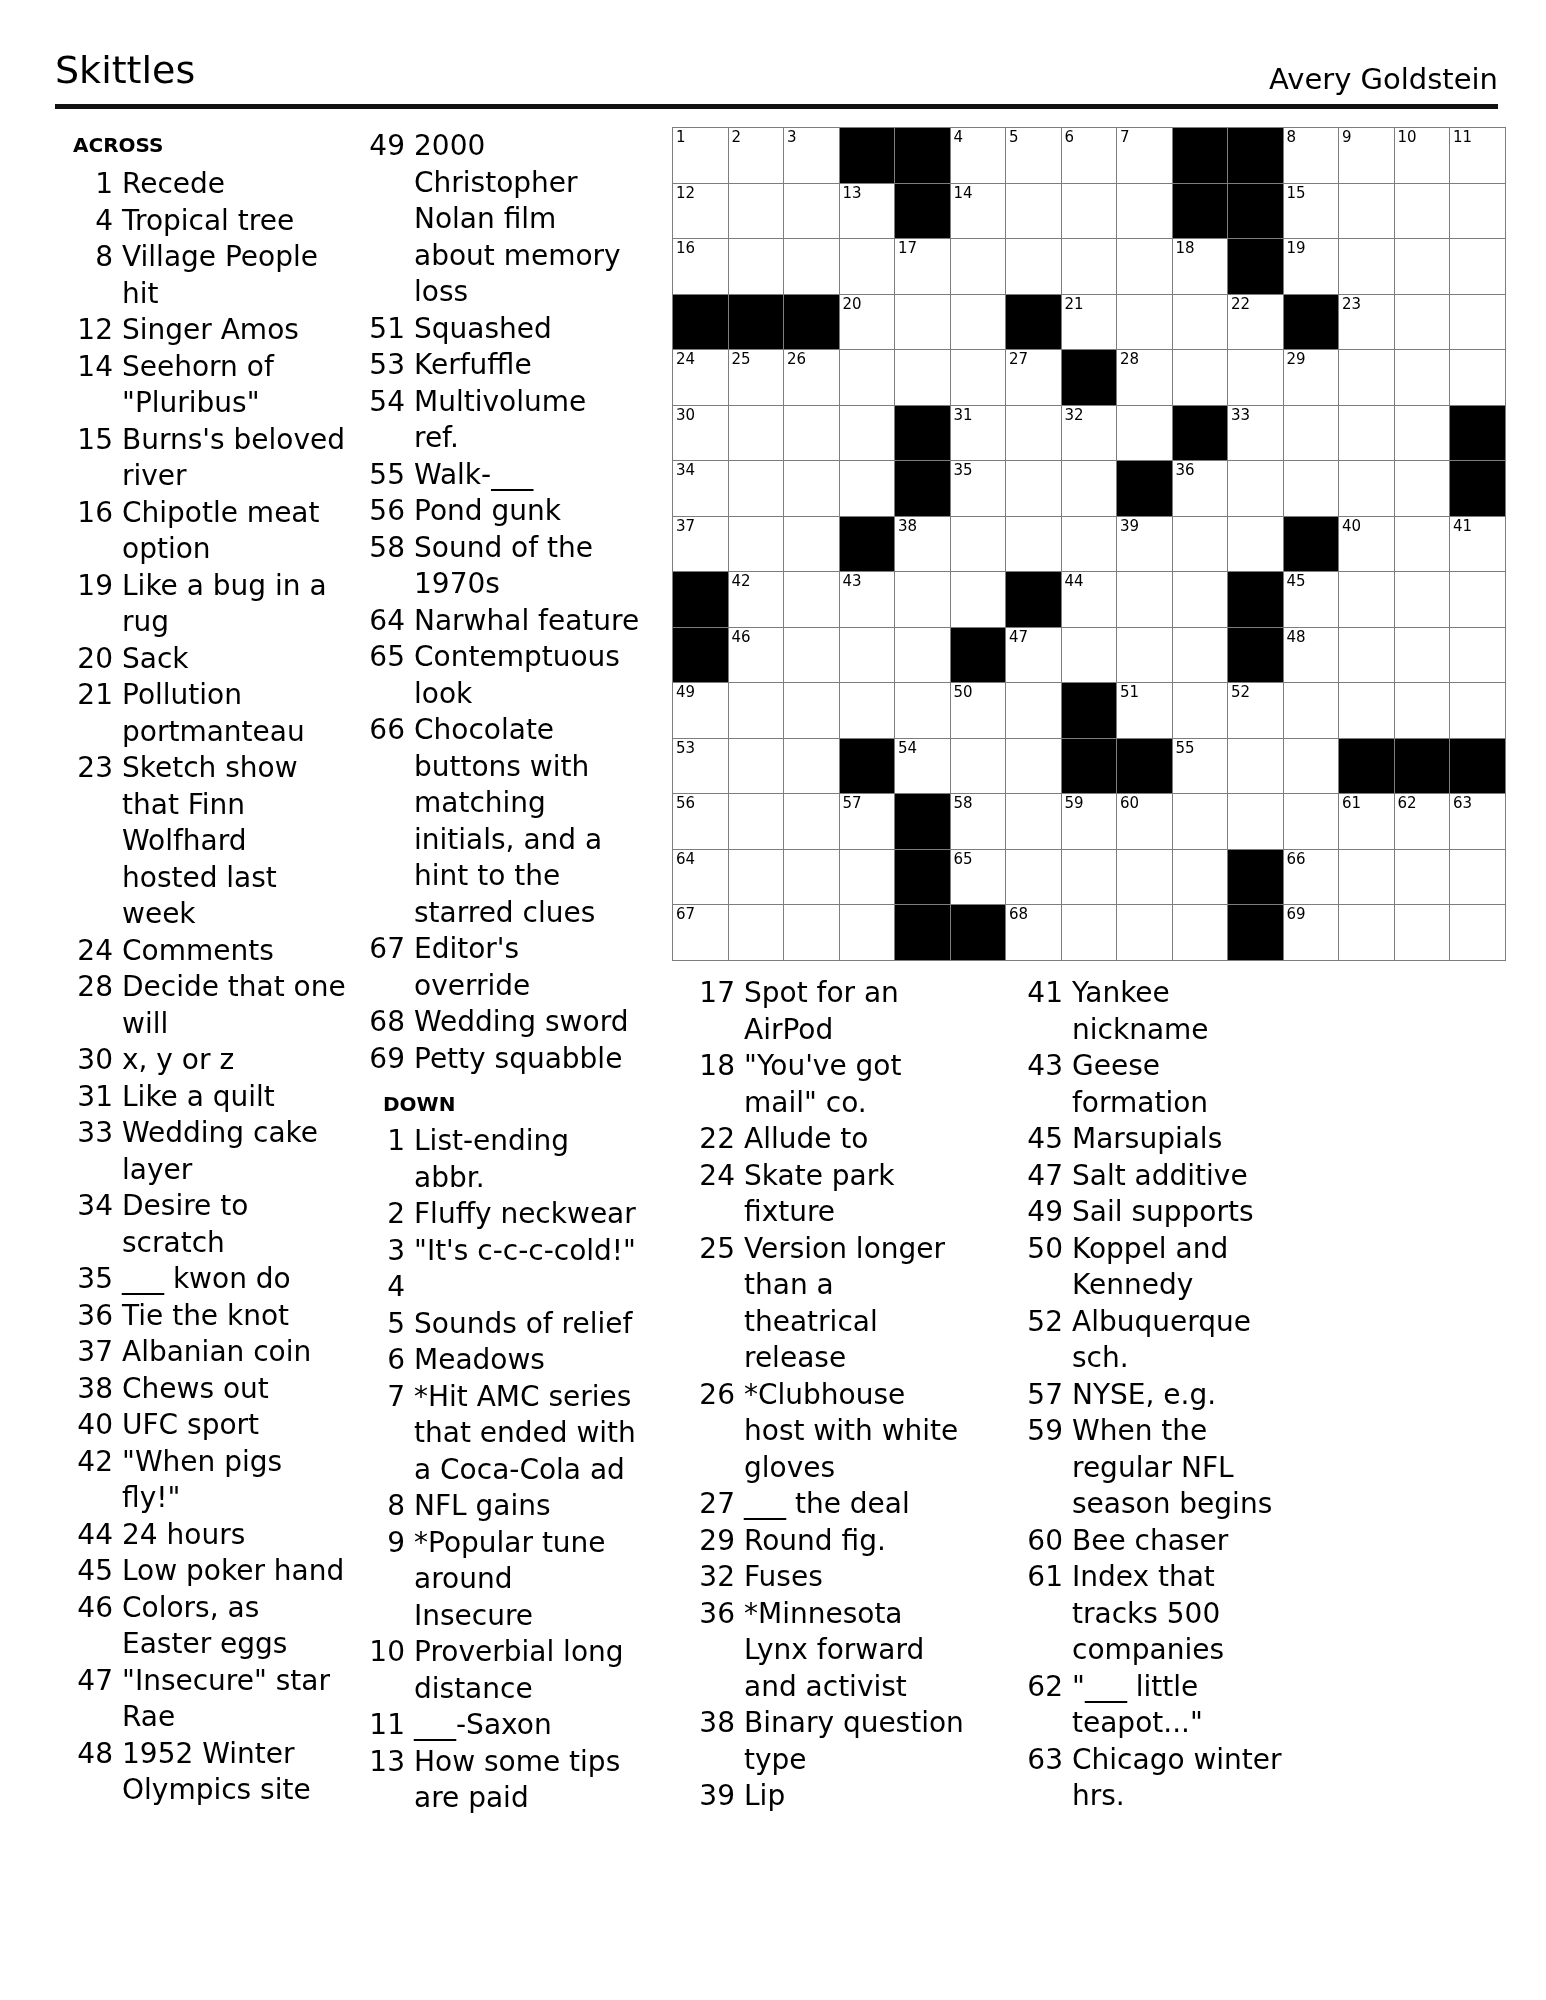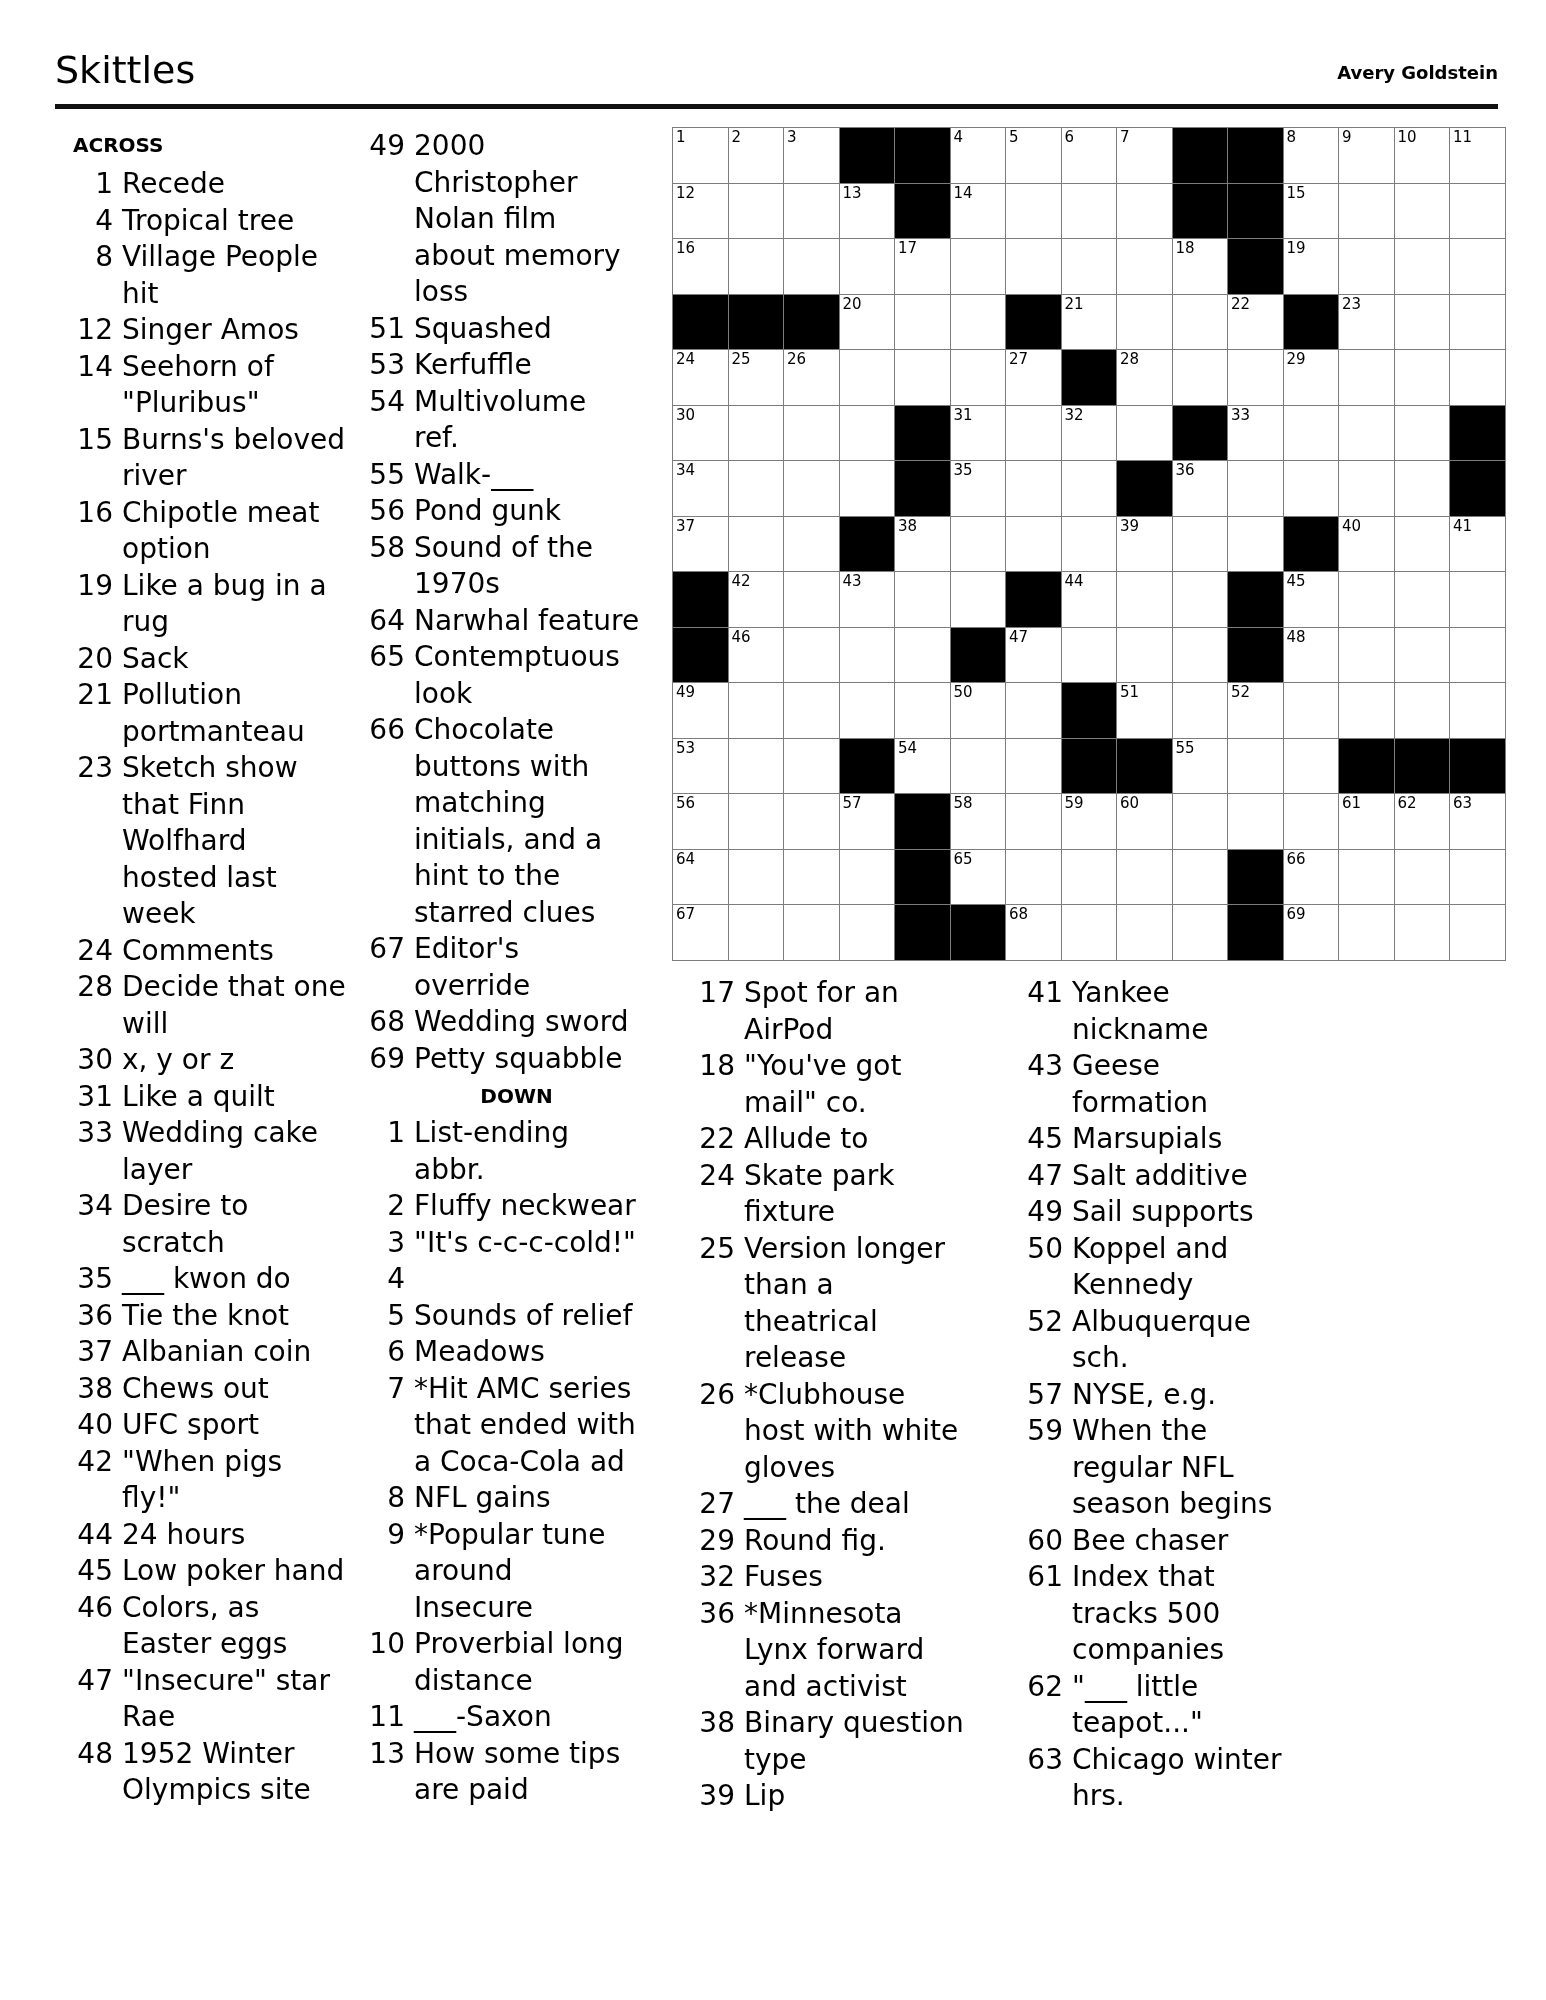--- a/index.html
+++ b/index.html
@@ -1,41 +1,41 @@
 <!DOCTYPE html>
 <html><head>
 <meta charset="utf-8">
 <style>
   html,body{margin:0;padding:0;background:#fff;}
   .page{position:relative;width:1546px;height:2000px;background:#ffffff;
         font-family:"DejaVu Sans","Liberation Sans",sans-serif;color:#000;overflow:hidden;border-radius:25px;}
 
   
   .title{position:absolute;left:55px;top:50px;font-size:38px;line-height:1.1;font-weight:400;}
-  .byline{position:absolute;right:48px;top:62px;font-size:18px;font-weight:700;}
+  .byline{position:absolute;right:48px;top:62px;font-size:29px;font-weight:400;}
   .rule{position:absolute;left:55px;top:104px;width:1443px;height:5px;background:#111;}
 
   
   .grid{position:absolute;left:672px;top:127px;display:grid;
         grid-template-columns:repeat(15,55.5px);grid-template-rows:repeat(15,55.5px);
         border-top:1px solid #7d7d7d;border-left:1px solid #7d7d7d;}
   .cell{position:relative;box-sizing:border-box;background:#fff;
         border-right:1px solid #7d7d7d;border-bottom:1px solid #7d7d7d;}
   .cell.black{background:#000;}
   .cellnum{position:absolute;top:1px;left:3px;font-size:15px;line-height:17px;color:#000;}
 
   
   .cluecol{position:absolute;font-size:28px;line-height:36.5px;}
   .col1{left:58px;top:124px;width:292px;}
   .col2{left:350px;top:128px;width:300px;}
   .col3{left:680px;top:975px;width:312px;}
   .col4{left:1008px;top:975px;width:312px;}
   .sechead{font-weight:700;font-size:20px;line-height:42px;}
   .col1 .sechead{margin-left:15px;}
-  .col2 .sechead{margin-left:33px;margin-top:0;line-height:38px;text-align:center;}
+  .col2 .sechead{margin-left:33px;margin-top:8px;line-height:38px;}
   .clue{display:flex;align-items:flex-start;}
   .cnum{flex:0 0 55px;width:55px;text-align:right;white-space:pre;}
   .ctext{margin-left:9px;white-space:pre;}
 </style>
 </head>
 <body>
 
 <div class="page">
 
   <div class="title">Skittles</div>

